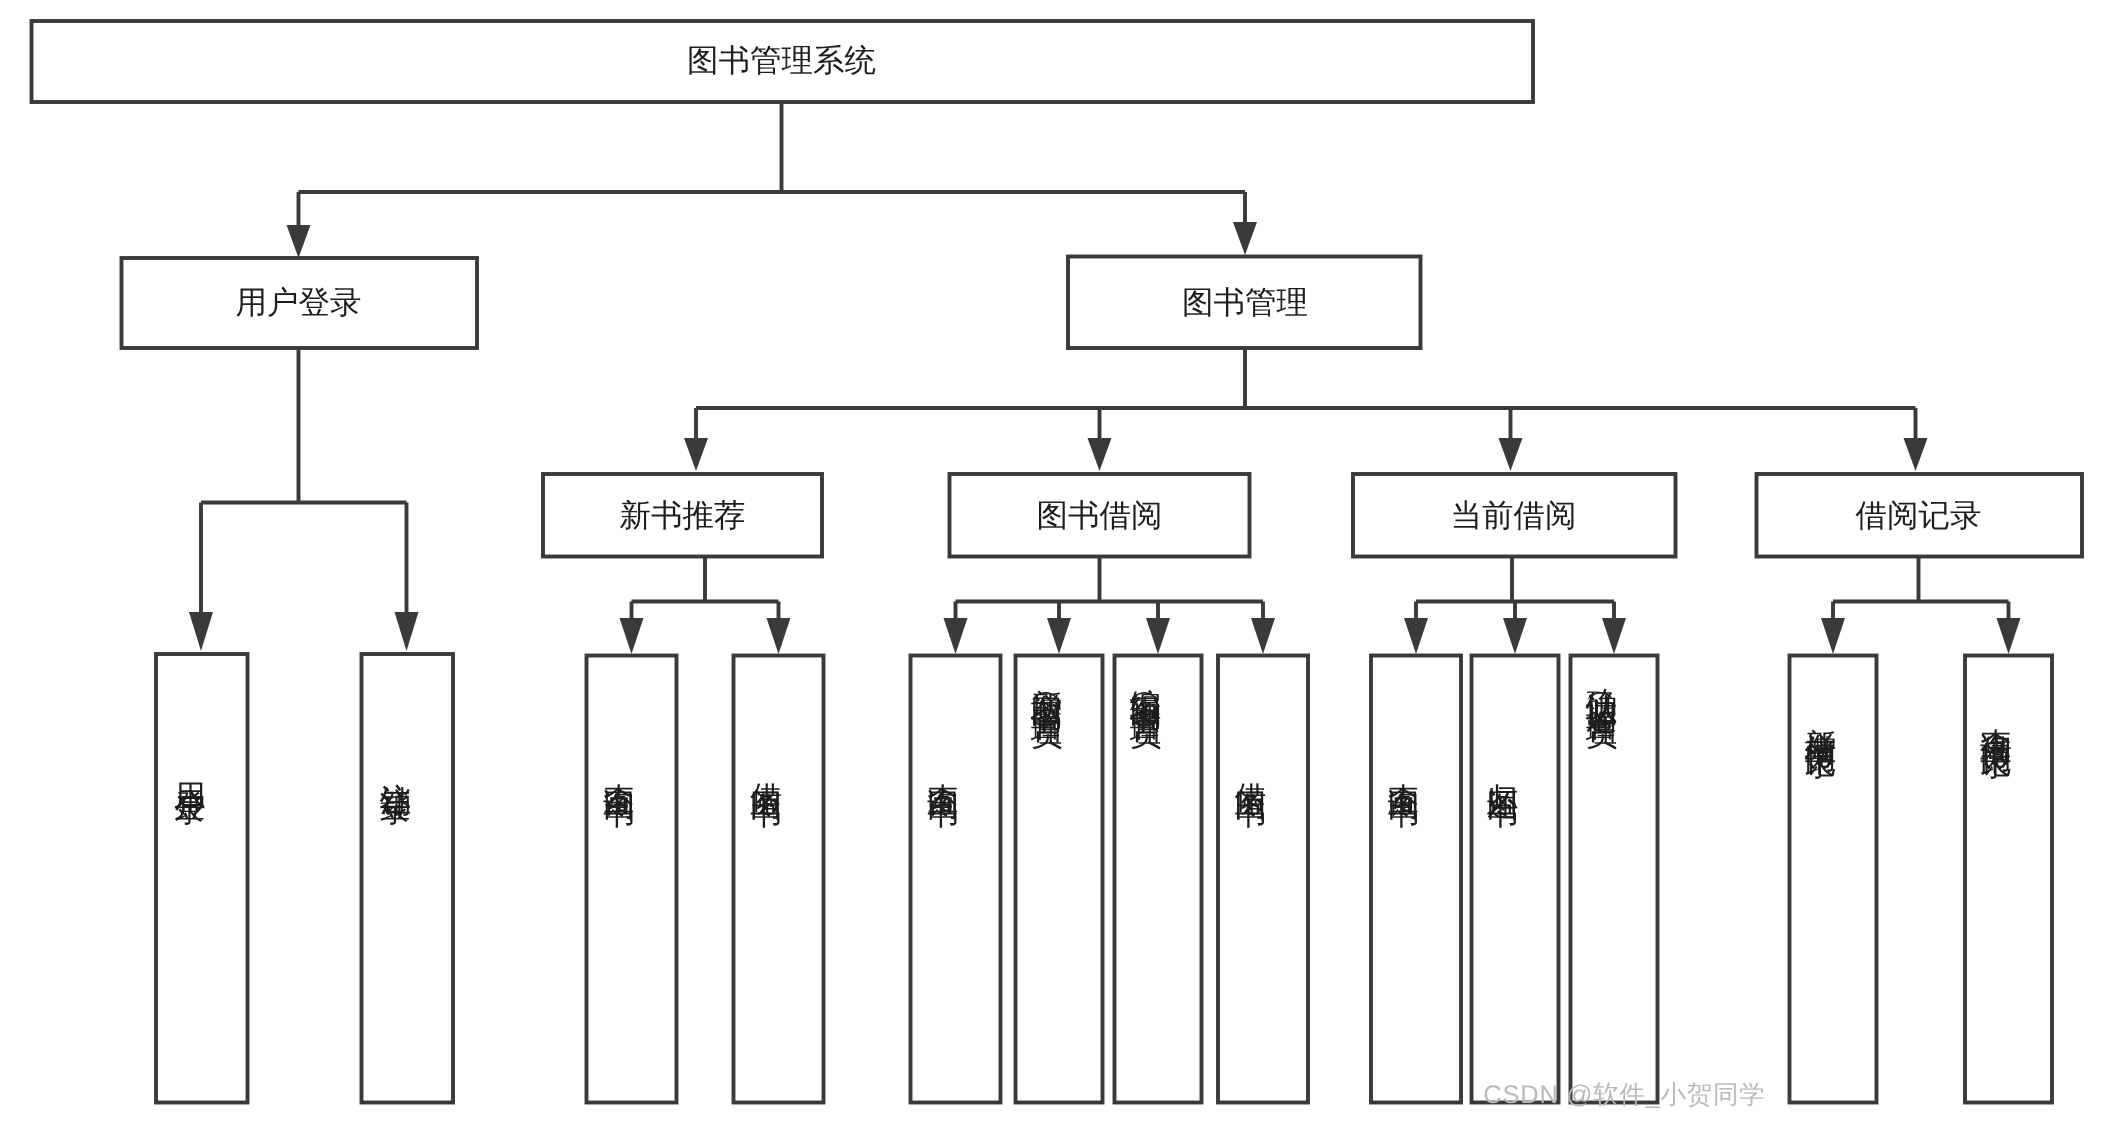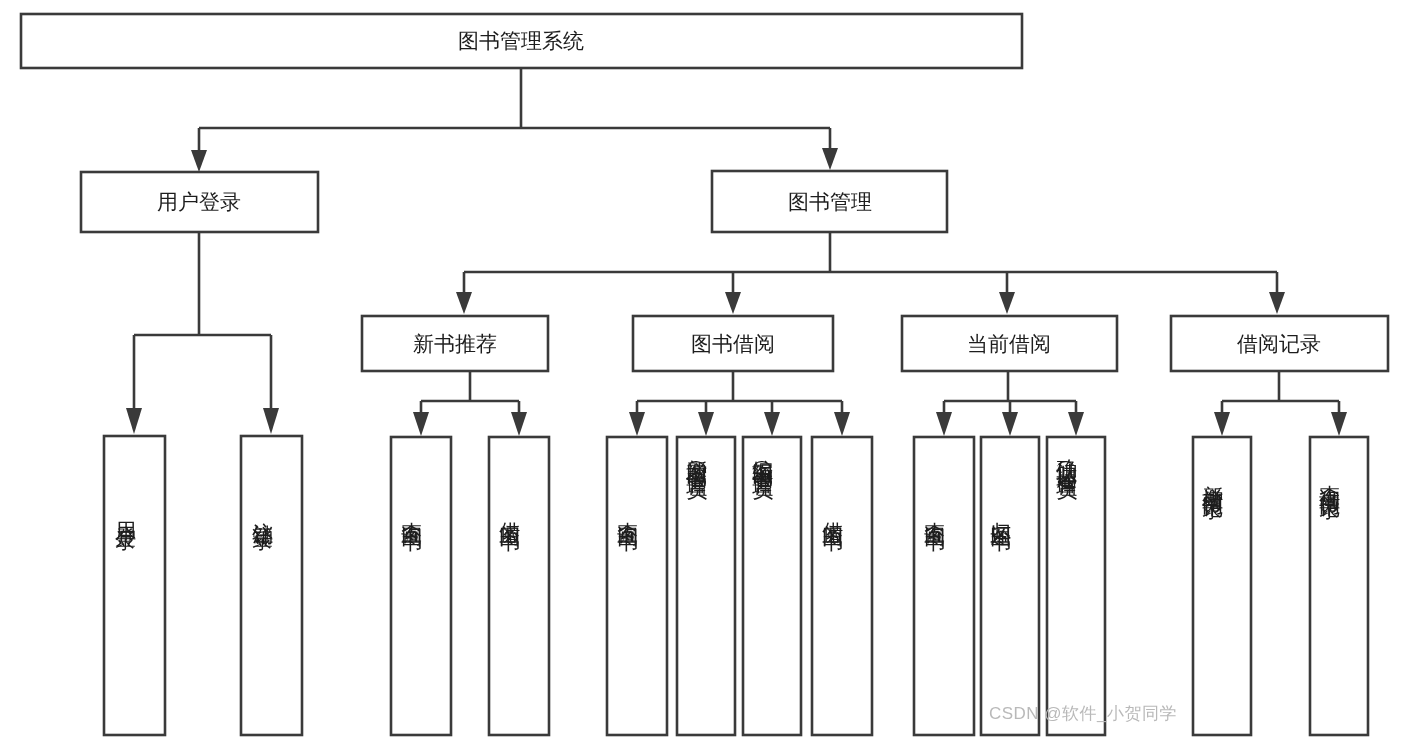--- a/index.html
+++ b/index.html
@@ -57,21 +57,21 @@
     line-height: 1.08;
     letter-spacing: 3px;
     color: #1d1d1d;
     white-space: nowrap;
     text-align: start;
     pointer-events: none;
   }
   .watermark {
     position: absolute;
     right: 10px;
-    bottom: 22px;
+    bottom: 6px;
     font-family: "Liberation Sans", "DejaVu Sans", sans-serif;
     font-size: 17px;
     color: #b9b9b9;
     letter-spacing: 0.5px;
     white-space: nowrap;
   }
 </style>
 </head>
 <body>
 

